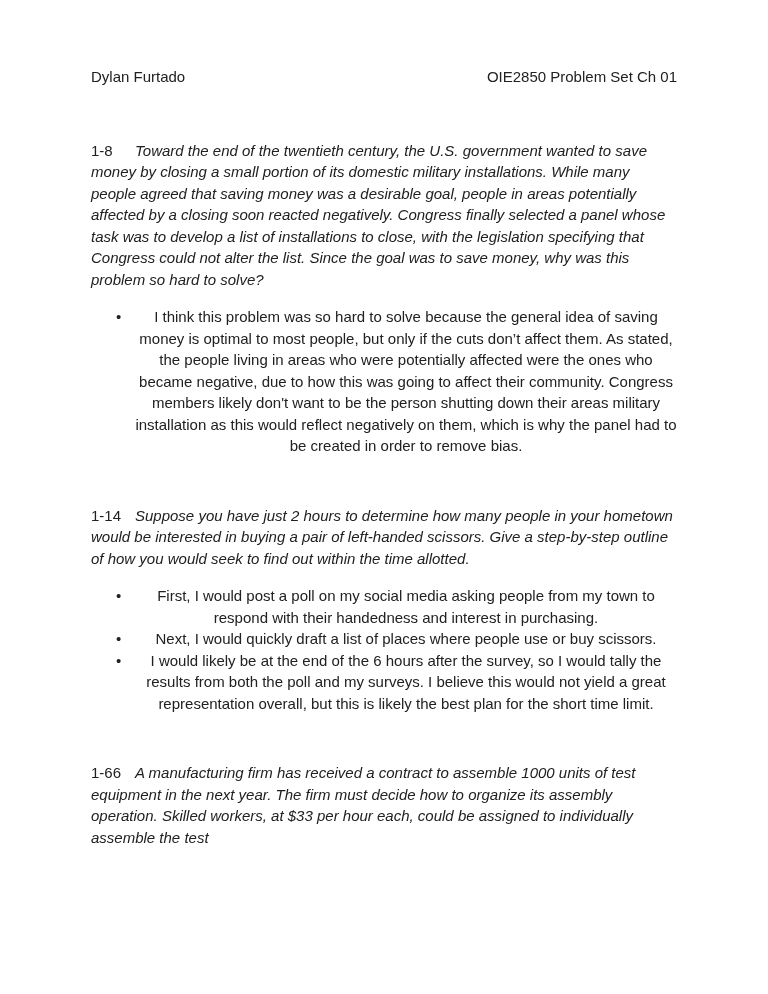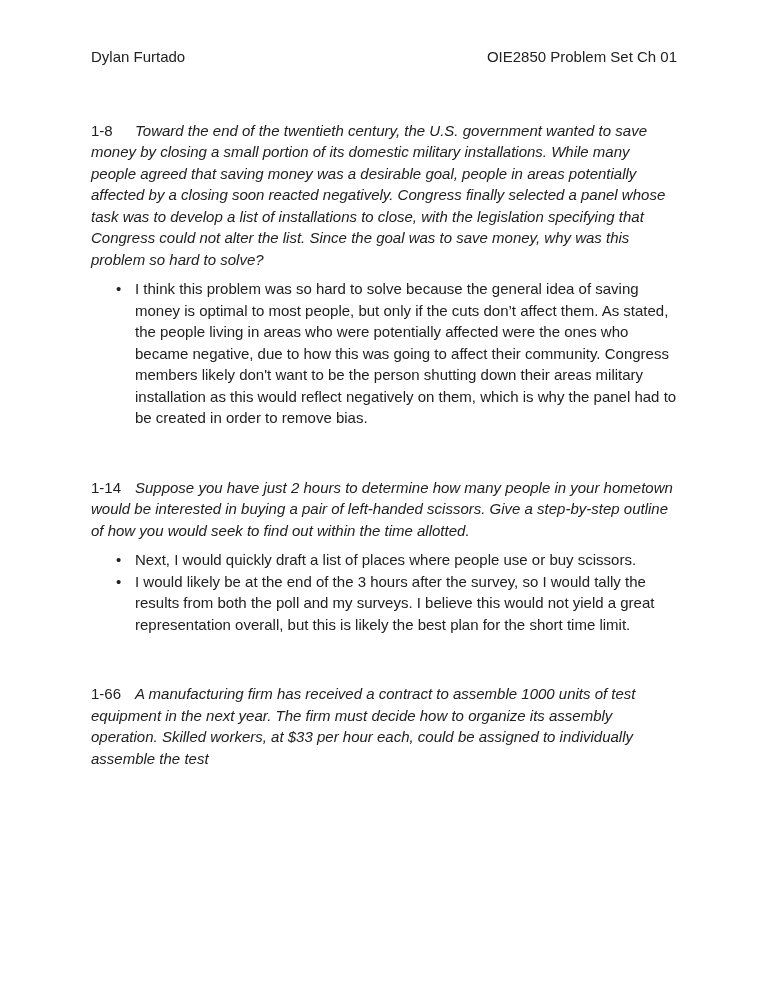--- a/index.html
+++ b/index.html
@@ -15,37 +15,38 @@
     font-size: 15px;
     line-height: 21.5px;
     color: #212121;
     overflow: hidden;
   }
   .doc-header {
     display: flex;
     align-items: baseline;
   }
   .doc-header .h-left  { flex: 1; text-align: left; }
-  .doc-header .h-mid   { flex: 0 0 auto; text-align: right; }
+  .doc-header .h-mid   { flex: 0 0 auto; text-align: right; margin-top: 20px; }
   .doc-header .h-right { flex: 1; text-align: right; }
 
   .doc-body { margin-top: 52px; }
 
   .problem + .problem { margin-top: 48px; }
 
   .question .qnum {
     display: inline-block;
     width: 44px;
     font-style: normal;
   }
   .question .qtext { font-style: italic; }
 
   .answers {
     list-style: none;
-    margin-top: 8px;
+    margin-top: 16px;
+    text-align: center;
   }
   .answers li {
     position: relative;
     padding-left: 44px;
   }
   .answers li.l1::before {
     content: "\2022";
     position: absolute;
     left: 25px;
     top: 0;
@@ -78,22 +79,23 @@
       <ul class="answers">
         <li class="l1">I think this problem was so hard to solve because the general idea of saving money is optimal to most people, but only if the cuts don’t affect them. As stated, the people living in areas who were potentially affected were the ones who became negative, due to how this was going to affect their community. Congress members likely don't want to be the person shutting down their areas military installation as this would reflect negatively on them, which is why the panel had to be created in order to remove bias.</li>
       </ul>
     </section>
 
     <section class="problem">
       <p class="question">
         <span class="qnum">1-14</span><span class="qtext">Suppose you have just 2 hours to determine how many people in your hometown would be interested in buying a pair of left-handed scissors. Give a step-by-step outline of how you would seek to find out within the time allotted.</span>
       </p>
       <ul class="answers">
+        <li class="l1">First, I would post a poll on my social media asking people from my town to respond with their handedness and interest in purchasing.</li>
         <li class="l1">Next, I would quickly draft a list of places where people use or buy scissors.</li>
-        <li class="l1">I would likely be at the end of the 3 hours after the survey, so I would tally the results from both the poll and my surveys. I believe this would not yield a great representation overall, but this is likely the best plan for the short time limit.</li>
+        <li class="l1">I would likely be at the end of the 6 hours after the survey, so I would tally the results from both the poll and my surveys. I believe this would not yield a great representation overall, but this is likely the best plan for the short time limit.</li>
       </ul>
     </section>
 
     <section class="problem">
       <p class="question">
         <span class="qnum">1-66</span><span class="qtext">A manufacturing firm has received a contract to assemble 1000 units of test equipment in the next year. The firm must decide how to organize its assembly operation. Skilled workers, at $33 per hour each, could be assigned to individually assemble the test</span>
       </p>
     </section>
 
   </main>

